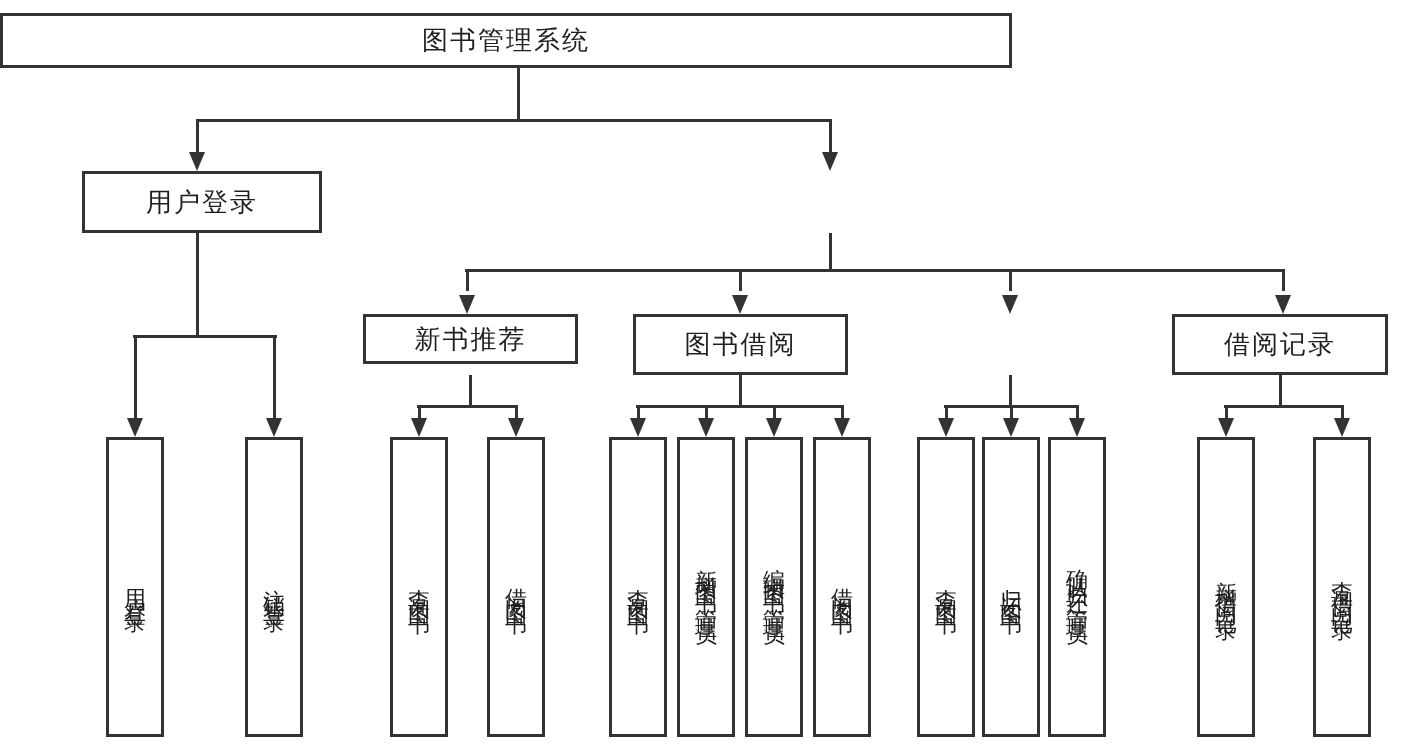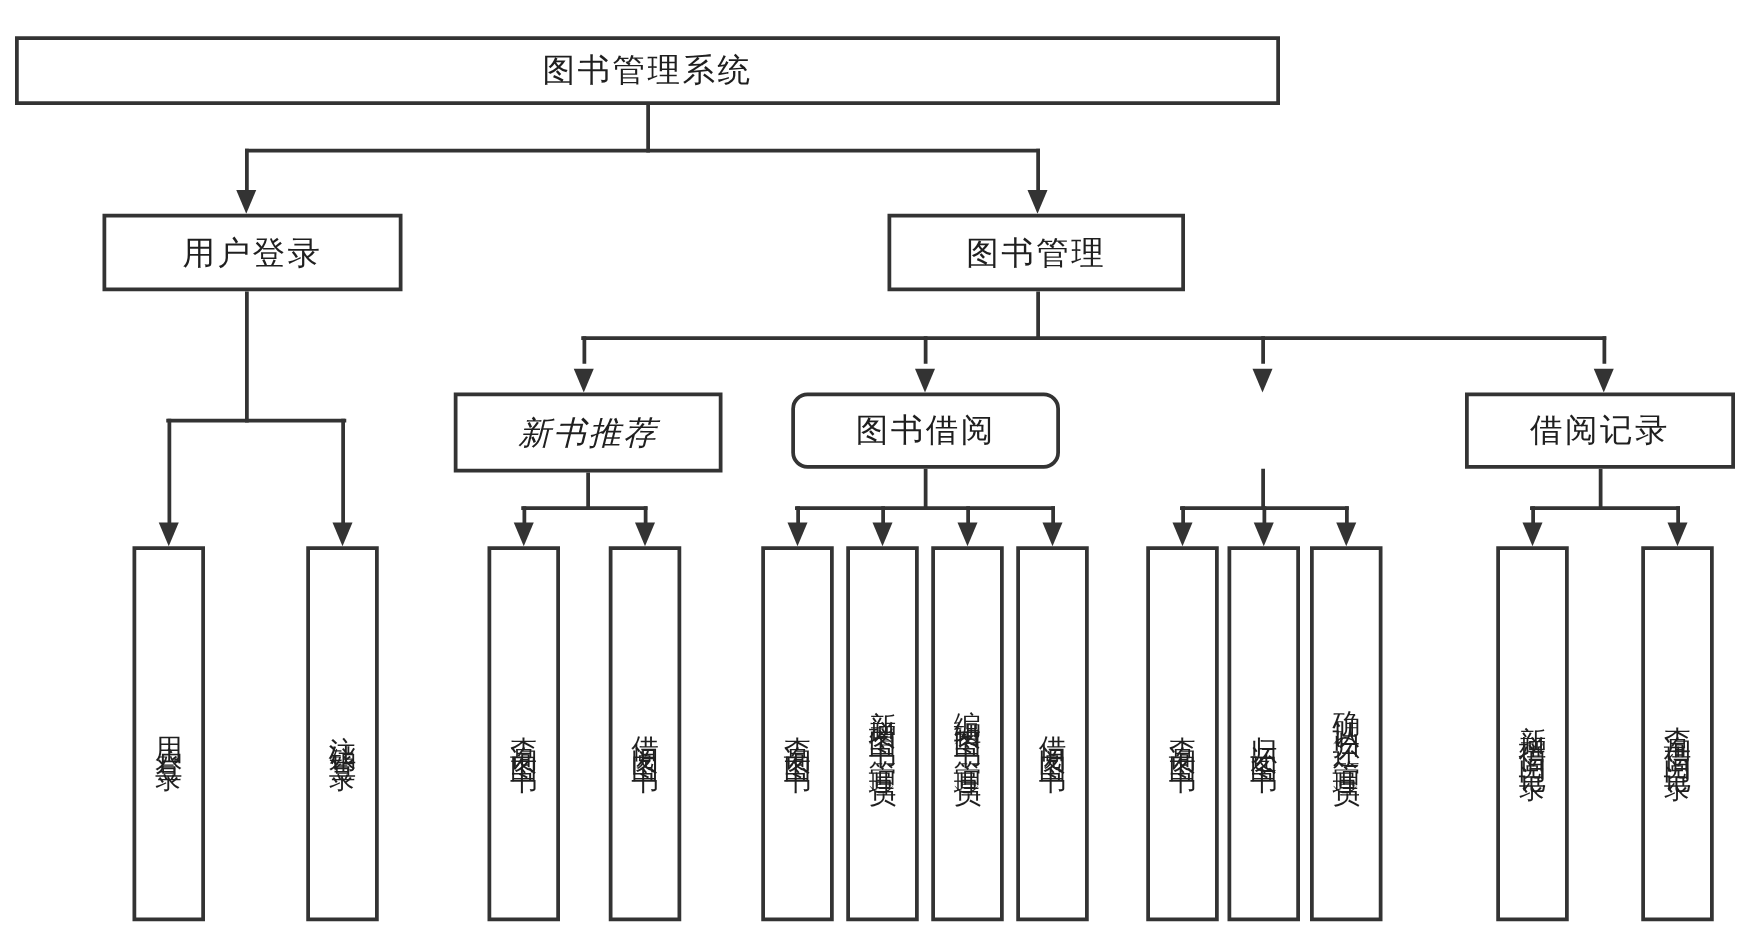--- a/index.html
+++ b/index.html
@@ -67,60 +67,57 @@
     color:var(--wm);
     white-space:nowrap;
     z-index:5;
   }
 </style>
 </head>
 <body>
 
 <div class="canvas">
 
-  <div class="box" style="left:12px;top:13px;width:1012px;height:55px;margin-top:16px;">
+  <div class="box" style="left:0;top:13px;width:1012px;height:55px;">
     <span class="label">图书管理系统</span>
   </div>
 
   <div class="vline" style="left:517px;top:68px;height:54px;"></div>
   <div class="hline" style="left:196px;top:119px;width:636px;"></div>
   <div class="vline" style="left:196px;top:119px;height:36px;"></div>
   <div class="arrow" style="left:189px;top:152px;"></div>
   <div class="vline" style="left:829px;top:119px;height:36px;"></div>
   <div class="arrow" style="left:822px;top:152px;"></div>
 
   <div class="box" style="left:82px;top:171px;width:240px;height:62px;">
     <span class="label">用户登录</span>
-  </div>
-  <div class="box" style="left:710px;top:171px;width:238px;height:62px;">
-    <span class="label">图书管理</span>
   </div>
 
   <div class="vline" style="left:196px;top:233px;height:105px;"></div>
   <div class="hline" style="left:133px;top:335px;width:144px;"></div>
   <div class="vline" style="left:134px;top:335px;height:85px;"></div>
   <div class="arrow" style="left:127px;top:418px;"></div>
   <div class="vline" style="left:273px;top:335px;height:85px;"></div>
   <div class="arrow" style="left:266px;top:418px;"></div>
 
   <div class="vline" style="left:829px;top:233px;height:39px;"></div>
   <div class="hline" style="left:465px;top:269px;width:820px;"></div>
   <div class="vline" style="left:466px;top:269px;height:22px;"></div>
   <div class="arrow" style="left:459px;top:295px;"></div>
   <div class="vline" style="left:739px;top:269px;height:22px;"></div>
   <div class="arrow" style="left:732px;top:295px;"></div>
   <div class="vline" style="left:1009px;top:269px;height:22px;"></div>
   <div class="arrow" style="left:1002px;top:295px;"></div>
   <div class="vline" style="left:1282px;top:269px;height:22px;"></div>
   <div class="arrow" style="left:1275px;top:295px;"></div>
 
-  <div class="box" style="left:363px;top:314px;width:215px;height:64px;font-style:italic;">
+  <div class="box" style="left:363px;top:314px;width:215px;height:50px;">
     <span class="label">新书推荐</span>
   </div>
-  <div class="box" style="left:633px;top:314px;width:215px;height:61px;border-radius:13px;">
+  <div class="box" style="left:633px;top:314px;width:215px;height:61px;">
     <span class="label">图书借阅</span>
   </div>
   <div class="box" style="left:1172px;top:314px;width:216px;height:61px;">
     <span class="label">借阅记录</span>
   </div>
 
   <div class="vline" style="left:469px;top:375px;height:33px;"></div>
   <div class="hline" style="left:417px;top:405px;width:101px;"></div>
   <div class="vline" style="left:418px;top:405px;height:15px;"></div>
   <div class="arrow" style="left:411px;top:418px;"></div>

